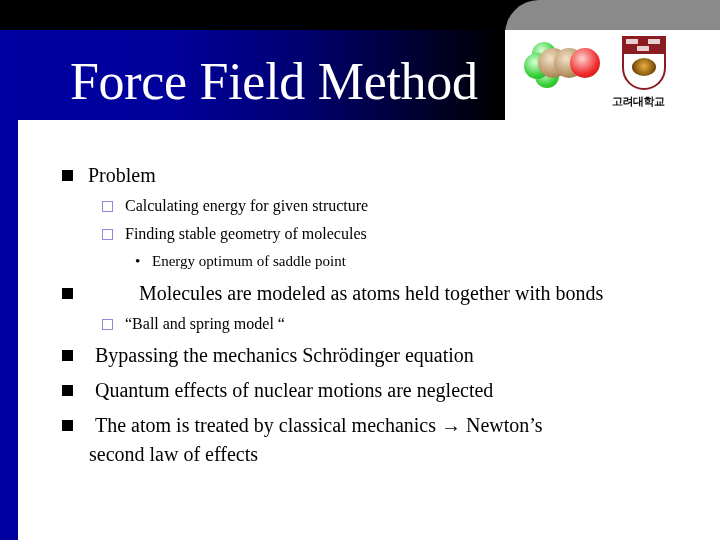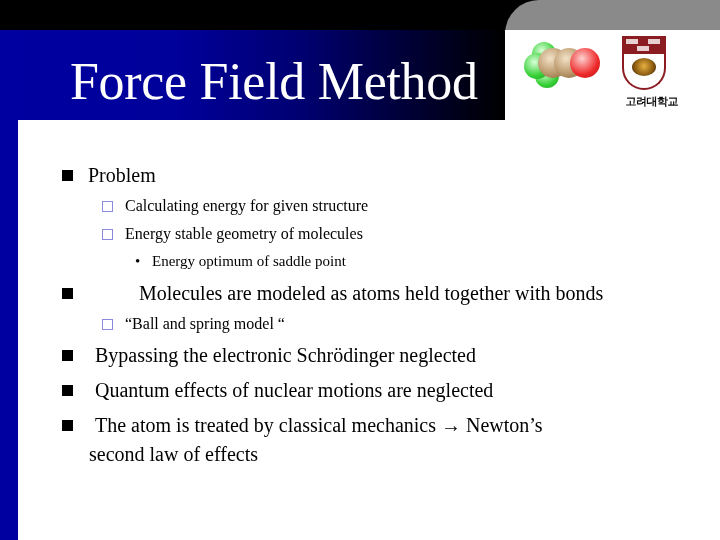--- a/index.html
+++ b/index.html
@@ -23,21 +23,21 @@
     .atom.b1 { left: 18px; top: 8px; width: 30px; height: 30px; background: radial-gradient(circle at 40% 35%, #f3e2c8, #b79466 60%, #7d5e36); }
     .atom.b2 { left: 34px; top: 8px; width: 30px; height: 30px; background: radial-gradient(circle at 40% 35%, #f3e2c8, #b79466 60%, #7d5e36); }
     .atom.r1 { left: 50px; top: 8px; width: 30px; height: 30px; background: radial-gradient(circle at 40% 35%, #ffd0d0, #ee2a2a 60%, #b01010); }
 
     .crest { position: absolute; left: 622px; top: 36px; width: 44px; height: 54px; }
     .crest-top { position: absolute; left: 0; top: 0; width: 44px; height: 18px; background: #8a1c22; }
     .crest-body { position: absolute; left: 0; top: 18px; width: 44px; height: 36px; background: #fff; border: 2px solid #8a1c22; border-top: none; border-radius: 0 0 22px 22px; }
     .crest-tiger { position: absolute; left: 10px; top: 22px; width: 24px; height: 18px; border-radius: 50%; background: radial-gradient(circle at 50% 45%, #e8b040, #8a5a10 60%, #2a1a08); }
     .crest-tag { position: absolute; top: 3px; width: 12px; height: 5px; background: #e8d0d0; }
     .crest-tag.t1 { left: 4px; } .crest-tag.t2 { left: 26px; } .crest-tag.t3 { left: 15px; top: 10px; }
-    .univ-name { position: absolute; left: 612px; top: 94px; width: 66px; text-align: right; font-family: "DejaVu Sans", sans-serif; font-weight: bold; font-size: 11px; color: #111; letter-spacing: -0.5px; }
+    .univ-name { position: absolute; left: 612px; top: 94px; width: 66px; text-align: left; font-family: "DejaVu Sans", sans-serif; font-weight: bold; font-size: 11px; color: #111; letter-spacing: -0.5px; }
 
     .content { position: absolute; left: 0; top: 0; }
     .l1 { position: absolute; left: 62px; font-size: 20px; white-space: nowrap; }
     .l1 .bullet { position: absolute; left: 0; top: 6px; width: 11px; height: 11px; background: #000; }
     .l1 .txt { position: absolute; left: 26px; top: 0; }
     .l2 { position: absolute; left: 102px; font-size: 16px; white-space: nowrap; }
     .l2 .bullet { position: absolute; left: 0; top: 4px; width: 11px; height: 11px; border: 1.5px solid #8a8ae0; background: #fff; }
     .l2 .txt { position: absolute; left: 23px; top: 0; }
     .l3 { position: absolute; left: 135px; font-size: 15px; white-space: nowrap; }
     .l3 .bullet { position: absolute; left: 0; top: 0; }
@@ -79,39 +79,39 @@
   <div class="l1" style="top:164px;">
     <span class="bullet"></span>
     <span class="txt">Problem</span>
   </div>
   <div class="l2" style="top:197px;">
     <span class="bullet"></span>
     <span class="txt">Calculating energy for given structure</span>
   </div>
   <div class="l2" style="top:225px;">
     <span class="bullet"></span>
-    <span class="txt">Energy stable geometry of molecules</span>
+    <span class="txt">Finding stable geometry of molecules</span>
   </div>
   <div class="l3" style="top:253px;">
     <span class="bullet">•</span>
     <span class="txt">Energy optimum of saddle point</span>
   </div>
 
   <div class="l1" style="top:282px;">
     <span class="bullet"></span>
     <span class="txt" style="left:33px;margin-left:44px;">Molecules are modeled as atoms held together with bonds</span>
   </div>
   <div class="l2" style="top:315px;">
     <span class="bullet"></span>
     <span class="txt">“Ball and spring model “</span>
   </div>
 
   <div class="l1" style="top:344px;">
     <span class="bullet"></span>
-    <span class="txt" style="left:33px;">Bypassing the electronic Schrödinger neglected</span>
+    <span class="txt" style="left:33px;">Bypassing the mechanics Schrödinger equation</span>
   </div>
 
   <div class="l1" style="top:379px;">
     <span class="bullet"></span>
     <span class="txt" style="left:33px;">Quantum effects of nuclear motions are neglected</span>
   </div>
 
   <div class="l1" style="top:414px;">
     <span class="bullet"></span>
     <span class="txt" style="left:33px;">The atom is treated by classical mechanics → Newton’s</span>

